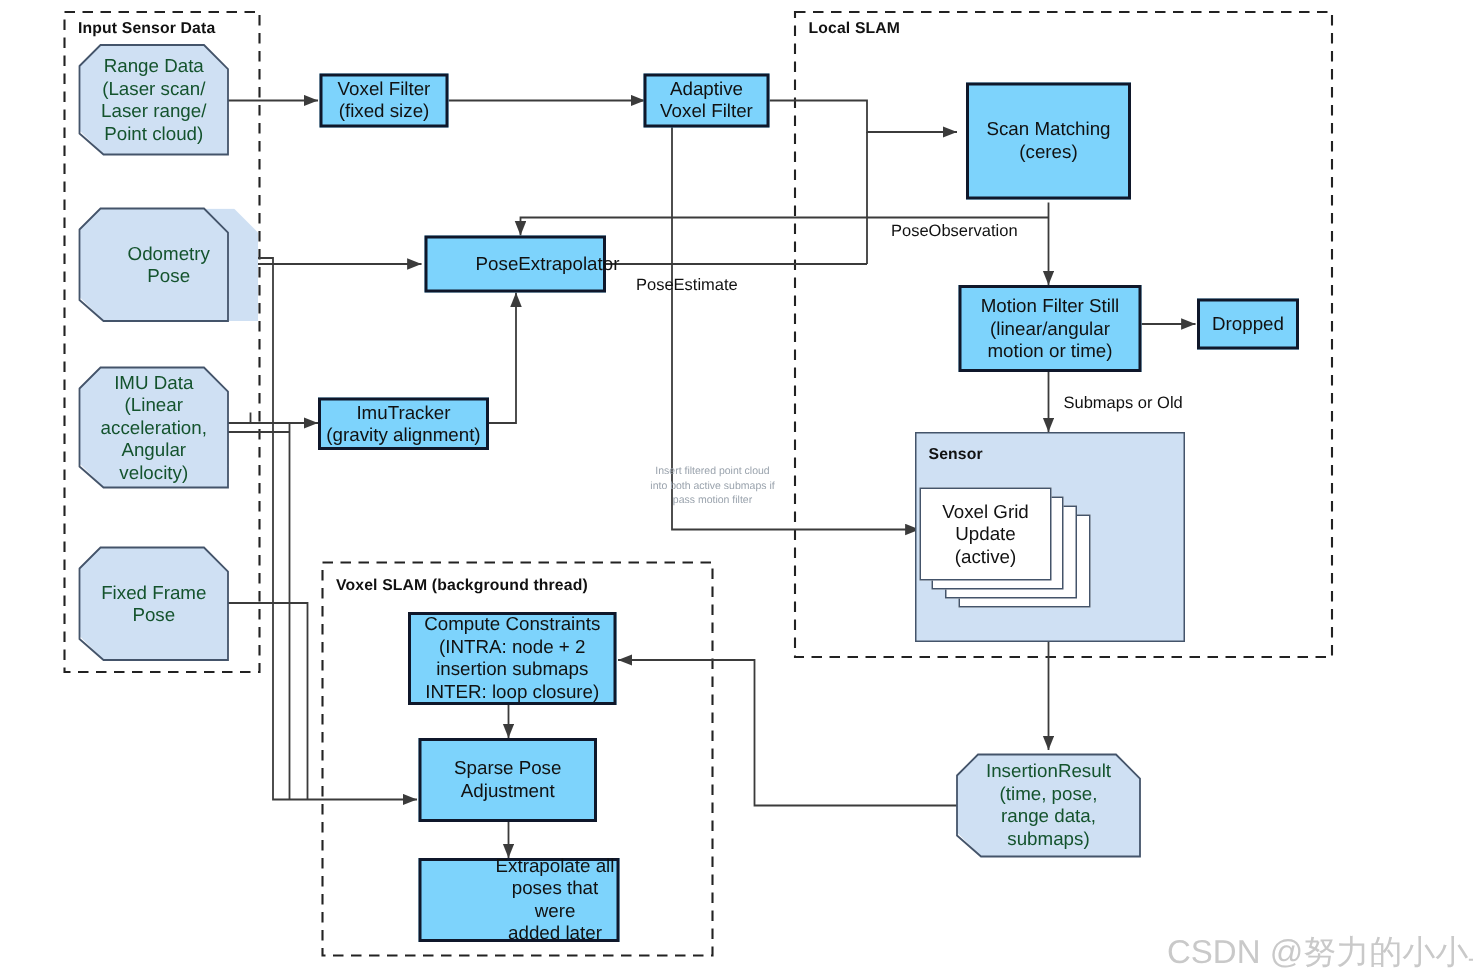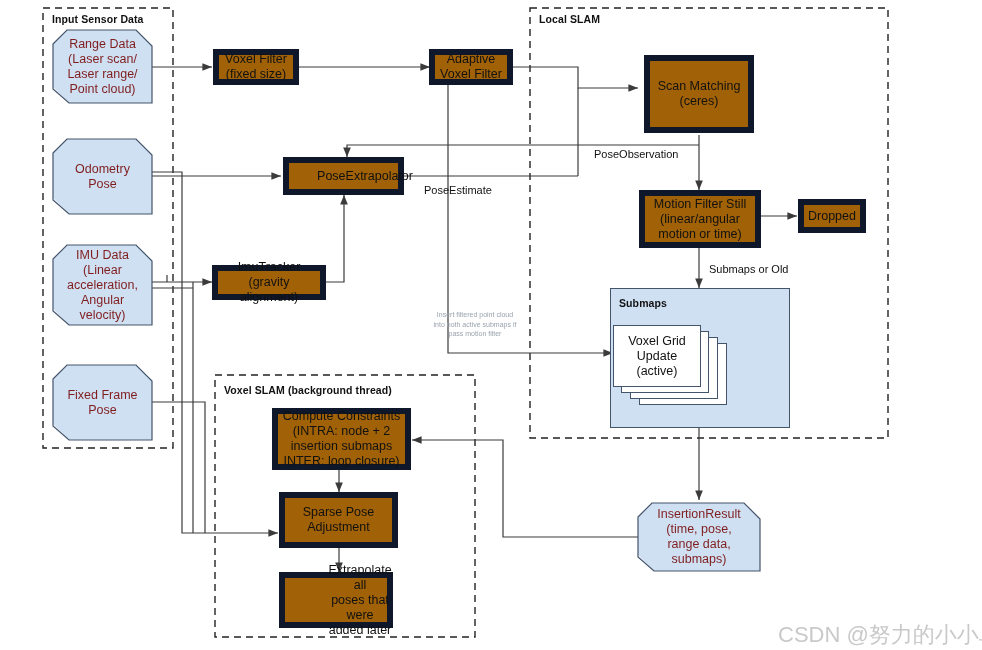--- a/index.html
+++ b/index.html
@@ -1,32 +1,32 @@
 <!DOCTYPE html>
 <html><head>
 <meta charset="utf-8">
 <style>
   html,body{margin:0;padding:0;background:#ffffff;}
   body{font-family:"Liberation Sans","DejaVu Sans",sans-serif;}
   #canvas{position:relative;width:982px;height:650px;background:#fff;overflow:hidden;}
   svg.layer{position:absolute;left:0;top:0;width:982px;height:650px;pointer-events:none;}
   .node{position:absolute;box-sizing:border-box;display:flex;align-items:center;justify-content:center;
         text-align:center;color:#111;font-size:12.5px;line-height:15px;}
-  .rect{background:#a16207;border:6px solid #0f172a;}
+  .rect{background:#7dd3fc;border:2px solid #0f172a;}
   .plain{background:#ffffff;border:1px solid #44546a;text-align:center;}
   .group-title{position:absolute;font-size:10.5px;font-weight:bold;color:#111;letter-spacing:.1px;}
   .submaps-box{position:absolute;background:#cfe0f3;border:1px solid #44546a;box-sizing:border-box;}
   .edge-label{position:absolute;font-size:11px;color:#111;white-space:nowrap;}
   .tiny-note{position:absolute;font-size:7px;line-height:9.5px;color:#9aa3ad;text-align:center;width:120px;}
   .watermark{position:absolute;font-size:22px;color:#c9c9c9;white-space:nowrap;}
   .doc-shape{position:absolute;box-sizing:border-box;}
   .doc-shape .fillbox{position:absolute;inset:0;background:#cfe0f3;
      clip-path:polygon(0 14px, 14px 0, calc(100% - 16px) 0, 100% 16px, 100% 100%, 16px 100%, 0 calc(100% - 16px));}
   .doc-shape .txt{position:absolute;inset:0;display:flex;align-items:center;justify-content:center;
-     text-align:center;font-size:12.5px;line-height:15px;color:#7f1d1d;}
+     text-align:center;font-size:12.5px;line-height:15px;color:#14532d;}
   .doc-shape svg{position:absolute;left:0;top:0;overflow:visible;}
 </style>
 </head>
 <body>
 
 <div id="canvas">
 
   <svg class="layer">
     <defs>
       <marker id="ah" markerWidth="9" markerHeight="9" refX="8" refY="3.2" orient="auto">
@@ -83,38 +83,38 @@
       <path d="M152,402 L205,402 L205,533"></path>
 
     </g>
   </svg>
 
   <div class="group-title" style="left:52px; top:13px;">Input Sensor Data</div>
   <div class="group-title" style="left:539px; top:13px;">Local SLAM</div>
   <div class="group-title" style="left:224px; top:384px;">Voxel SLAM (background thread)</div>
 
   <div class="submaps-box" style="left:610px; top:288px; width:180px; height:140px;"></div>
-  <div class="group-title" style="left:619px; top:297px;">Submaps</div>
+  <div class="group-title" style="left:619px; top:297px;">Sensor</div>
 
   <div class="node plain" style="left:639px; top:343px; width:88px; height:62px;"></div>
   <div class="node plain" style="left:630px; top:337px; width:88px; height:62px;"></div>
   <div class="node plain" style="left:621px; top:331px; width:88px; height:62px;"></div>
   <div class="node plain" style="left:613px; top:325px; width:88px; height:62px;">
     <span>Voxel Grid<br>Update<br>(active)</span>
   </div>
 
   <div class="doc-shape" style="left:53px; top:30px; width:99px; height:73px;">
     <div class="fillbox"></div>
     <svg width="99" height="73">
       <path d="M0,14 L14,0 L83,0 L99,16 L99,73 L16,73 L0,59 Z" fill="none" stroke="#44546a" stroke-width="1.2"></path>
     </svg>
     <div class="txt">Range Data<br>(Laser scan/<br>Laser range/<br>Point cloud)</div>
   </div>
 
-  <div class="doc-shape" style="left:53px; top:139px; width:99px; height:75px;">
+  <div class="doc-shape" style="left:53px; top:139px; width:119px; height:75px;">
     <div class="fillbox"></div>
     <svg width="99" height="75">
       <path d="M0,14 L14,0 L83,0 L99,16 L99,75 L16,75 L0,61 Z" fill="none" stroke="#44546a" stroke-width="1.2"></path>
     </svg>
     <div class="txt">Odometry<br>Pose</div>
   </div>
 
   <div class="doc-shape" style="left:53px; top:245px; width:99px; height:80px;">
     <div class="fillbox"></div>
     <svg width="99" height="80">
@@ -168,21 +168,21 @@
   </div>
 
   <div class="node rect" style="left:272px; top:408px; width:139px; height:62px;">
     <span>Compute Constraints<br>(INTRA: node + 2<br>insertion submaps<br>INTER: loop closure)</span>
   </div>
 
   <div class="node rect" style="left:279px; top:492px; width:119px; height:56px;">
     <span>Sparse Pose<br>Adjustment</span>
   </div>
 
-  <div class="node rect" style="left:279px; top:572px; width:114px; height:56px;padding-left:48px;">
+  <div class="node rect" style="left:279px; top:572px; width:134px; height:56px;padding-left:48px;">
     <span>Extrapolate all<br>poses that were<br>added later</span>
   </div>
 
   <div class="edge-label" style="left:594px; top:148px;">PoseObservation</div>
   <div class="edge-label" style="left:424px; top:184px;">PoseEstimate</div>
   <div class="edge-label" style="left:709px; top:263px;">Submaps or Old</div>
   <div class="tiny-note" style="left:415px; top:310px;">Insert filtered point cloud<br>into both active submaps if<br>pass motion filter</div>
 
   <div class="watermark" style="left:778px; top:620px;">CSDN @努力的小小鸟</div>
 

